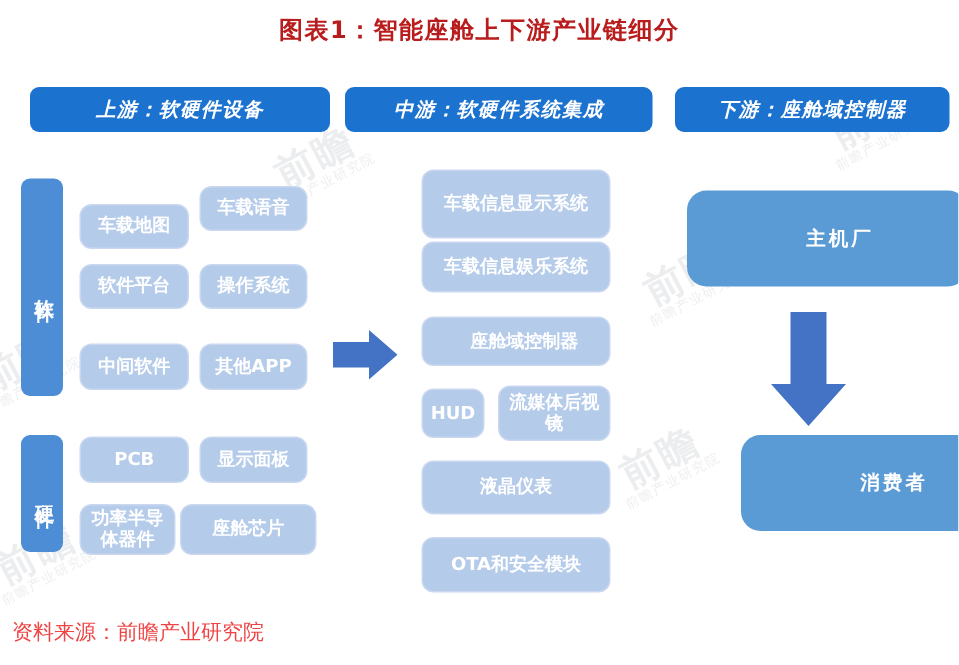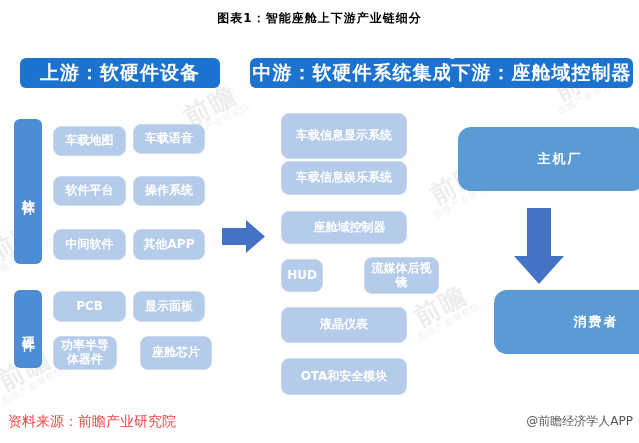--- a/index.html
+++ b/index.html
@@ -1,22 +1,22 @@
 <!DOCTYPE html>
 <html><head>
 <meta charset="utf-8">
 <style>
   html,body{margin:0;padding:0;background:#fff;}
   .canvas{position:relative;width:639px;height:443px;background:#ffffff;overflow:hidden;
           font-family:"DejaVu Sans","Liberation Sans",sans-serif;}
   .title{position:absolute;top:10px;left:0;width:100%;text-align:center;
-         font-size:12px;font-weight:bold;color:#000000;letter-spacing:1px;}
+         font-size:16px;font-weight:bold;color:#b91c1c;letter-spacing:1px;}
   .hdr{position:absolute;top:58px;height:30px;background:#1b72cf;border-radius:6px;
-       color:#fff;font-weight:bold;font-size:19px;display:flex;align-items:center;
-       justify-content:center;letter-spacing:1px;}
+       color:#fff;font-weight:bold;font-size:13px;display:flex;align-items:center;
+       justify-content:center;letter-spacing:1px;font-style:italic;}
   .vlabel{position:absolute;left:14px;width:28px;background:#4d8dd6;border-radius:6px;
           color:#fff;font-weight:bold;font-size:13px;display:flex;align-items:center;
           justify-content:center;writing-mode:vertical-lr;text-orientation:upright;letter-spacing:3px;}
   .sbox{position:absolute;background:#b5cbea;border:1px solid #c9d8f0;border-radius:8px;
         color:#fff;font-weight:bold;font-size:12px;display:flex;align-items:center;
         justify-content:center;text-align:center;line-height:1.15;padding:0 3px;box-sizing:border-box;}
   .bbox{position:absolute;left:458px;width:170px;height:64px;background:#5b9bd5;border-radius:13px;
         color:#fff;font-weight:bold;font-size:13px;display:flex;align-items:center;
         justify-content:center;letter-spacing:2px;padding-left:17px;}
   .arrow{position:absolute;}
@@ -53,55 +53,54 @@
     <div class="small">前瞻产业研究院</div>
   </div>
   <div class="wm" style="left:-8px;top:356px;">
     <div class="big">前瞻</div>
     <div class="small">前瞻产业研究院</div>
   </div>
 
   <div class="title">图表1：智能座舱上下游产业链细分</div>
 
   <div class="hdr" style="left:20px;width:200px;">上游：软硬件设备</div>
-  <div class="hdr" style="left:230px;width:205px;margin-left:20px;">中游：软硬件系统集成</div>
+  <div class="hdr" style="left:230px;width:205px;">中游：软硬件系统集成</div>
   <div class="hdr" style="left:450px;width:183px;">下游：座舱域控制器</div>
 
   <div class="vlabel" style="top:119px;height:145px;">软件</div>
-  <div class="sbox" style="left:53px;top:126px;width:73px;height:30px;">车载地图</div>
+  <div class="sbox" style="left:53px;top:136px;width:73px;height:30px;">车载地图</div>
   <div class="sbox" style="left:133px;top:124px;width:72px;height:30px;">车载语音</div>
   <div class="sbox" style="left:53px;top:176px;width:73px;height:30px;">软件平台</div>
   <div class="sbox" style="left:133px;top:176px;width:72px;height:30px;">操作系统</div>
   <div class="sbox" style="left:53px;top:229px;width:73px;height:31px;">中间软件</div>
   <div class="sbox" style="left:133px;top:229px;width:72px;height:31px;">其他APP</div>
 
   <div class="vlabel" style="top:290px;height:78px;">硬件</div>
   <div class="sbox" style="left:53px;top:291px;width:73px;height:31px;">PCB</div>
   <div class="sbox" style="left:133px;top:291px;width:72px;height:31px;">显示面板</div>
   <div class="sbox" style="left:53px;top:336px;width:64px;height:34px;">功率半导体器件</div>
-  <div class="sbox" style="left:140px;top:336px;width:72px;height:34px;">座舱芯片</div>
+  <div class="sbox" style="left:120px;top:336px;width:91px;height:34px;">座舱芯片</div>
 
   <div class="arrow" style="left:222px;top:220px;">
     <svg width="43" height="33" viewBox="0 0 43 33">
         <polygon points="0,8 24,8 24,0 43,16.5 24,33 24,25 0,25" fill="#4472c4"></polygon>
       </svg>
   </div>
 
   <div class="sbox" style="left:281px;top:113px;width:126px;height:46px;">车载信息显示系统</div>
   <div class="sbox" style="left:281px;top:161px;width:126px;height:34px;">车载信息娱乐系统</div>
   <div class="sbox" style="left:281px;top:211px;width:126px;height:33px;padding-left:14px;">座舱域控制器</div>
   <div class="sbox" style="left:281px;top:259px;width:42px;height:33px;">HUD</div>
-  <div class="sbox" style="left:332px;top:257px;width:75px;height:37px;margin-left:32px;">流媒体后视镜</div>
+  <div class="sbox" style="left:332px;top:257px;width:75px;height:37px;">流媒体后视镜</div>
   <div class="sbox" style="left:281px;top:307px;width:126px;height:36px;">液晶仪表</div>
   <div class="sbox" style="left:281px;top:358px;width:126px;height:37px;">OTA和安全模块</div>
 
   <div class="bbox" style="top:127px;">主机厂</div>
   <div class="arrow" style="left:514px;top:208px;">
     <svg width="50" height="76" viewBox="0 0 50 76">
         <polygon points="13,0 37,0 37,48 50,48 25,76 0,48 13,48" fill="#4472c4"></polygon>
       </svg>
   </div>
   <div class="bbox" style="top:290px;margin-left:36px;">消费者</div>
 
   <div class="footer-src">资料来源：前瞻产业研究院</div>
-  <div class="footer-credit">@前瞻经济学人APP</div>
 
 </div>
 
 </body></html>

